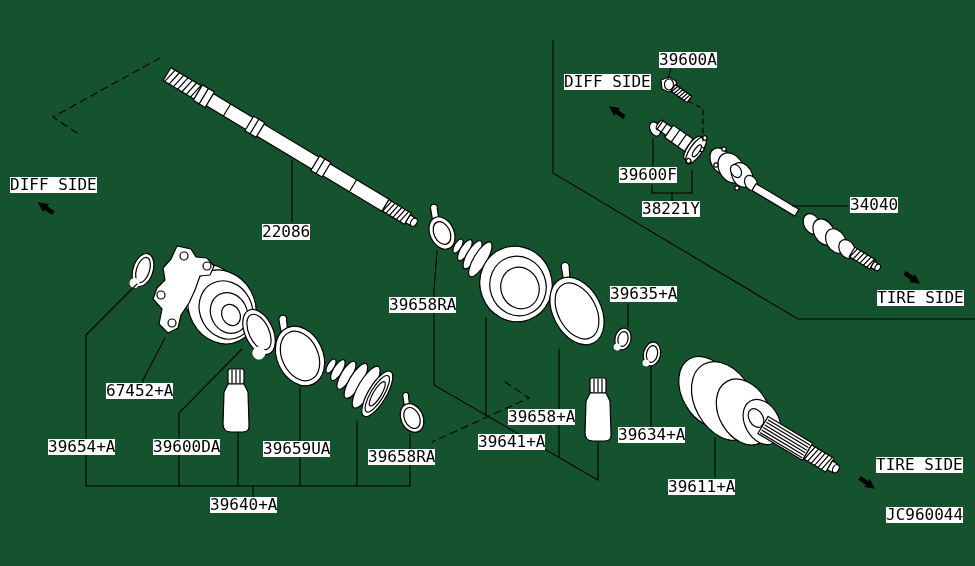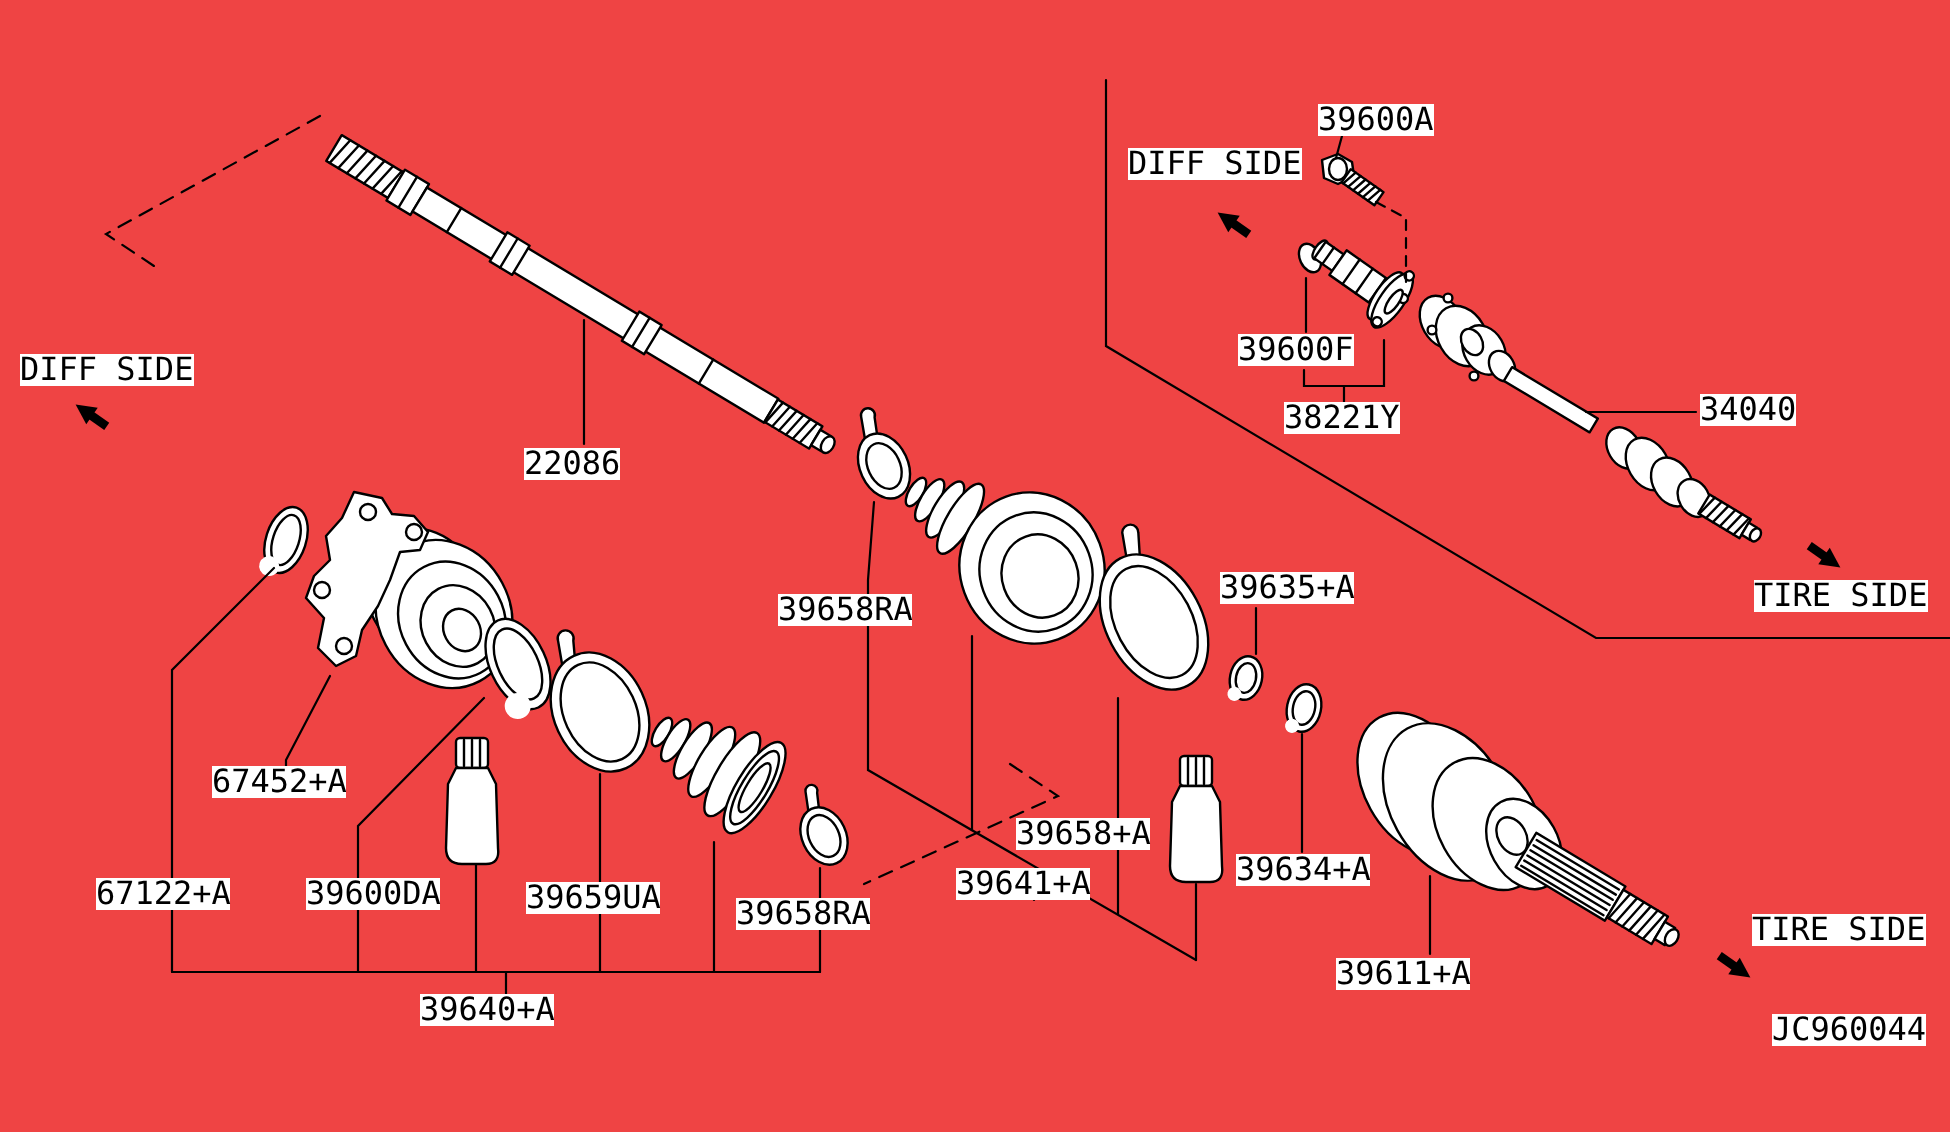--- a/index.html
+++ b/index.html
@@ -1,19 +1,19 @@
 <!DOCTYPE html>
 <html><head>
 <meta charset="utf-8">
 <style>
   html,body{margin:0;padding:0;background:#ffffff;}
   .stage{
     position:relative;
     width:975px;height:566px;
-    background:#ef4444;
+    background:#14532d;
     overflow:hidden;
     font-family:"DejaVu Sans Mono", monospace;
   }
   .stage svg{position:absolute;left:0;top:0;}
   .lbl{
     position:absolute;
     font:16px/16px "DejaVu Sans Mono", monospace;
     color:#000;
     background:#ffffff;
     white-space:pre;
@@ -311,21 +311,21 @@
 <div class="lbl" style="left:564px;top:74px">DIFF SIDE</div>
 <div class="lbl" style="left:619px;top:167px">39600F</div>
 <div class="lbl" style="left:642px;top:201px">38221Y</div>
 <div class="lbl" style="left:850px;top:197px">34040</div>
 <div class="lbl" style="left:877px;top:290px">TIRE SIDE</div>
 <div class="lbl" style="left:10px;top:177px">DIFF SIDE</div>
 <div class="lbl" style="left:262px;top:224px">22086</div>
 <div class="lbl" style="left:389px;top:297px">39658RA</div>
 <div class="lbl" style="left:610px;top:286px">39635+A</div>
 <div class="lbl" style="left:106px;top:383px">67452+A</div>
-<div class="lbl" style="left:48px;top:439px">67122+A</div>
+<div class="lbl" style="left:48px;top:439px">39654+A</div>
 <div class="lbl" style="left:153px;top:439px">39600DA</div>
 <div class="lbl" style="left:263px;top:441px">39659UA</div>
 <div class="lbl" style="left:368px;top:449px">39658RA</div>
 <div class="lbl" style="left:508px;top:409px">39658+A</div>
 <div class="lbl" style="left:478px;top:434px">39641+A</div>
 <div class="lbl" style="left:618px;top:427px">39634+A</div>
 <div class="lbl" style="left:668px;top:479px">39611+A</div>
 <div class="lbl" style="left:876px;top:457px">TIRE SIDE</div>
 <div class="lbl" style="left:210px;top:497px">39640+A</div>
 <div class="lbl" style="left:886px;top:507px">JC960044</div>

